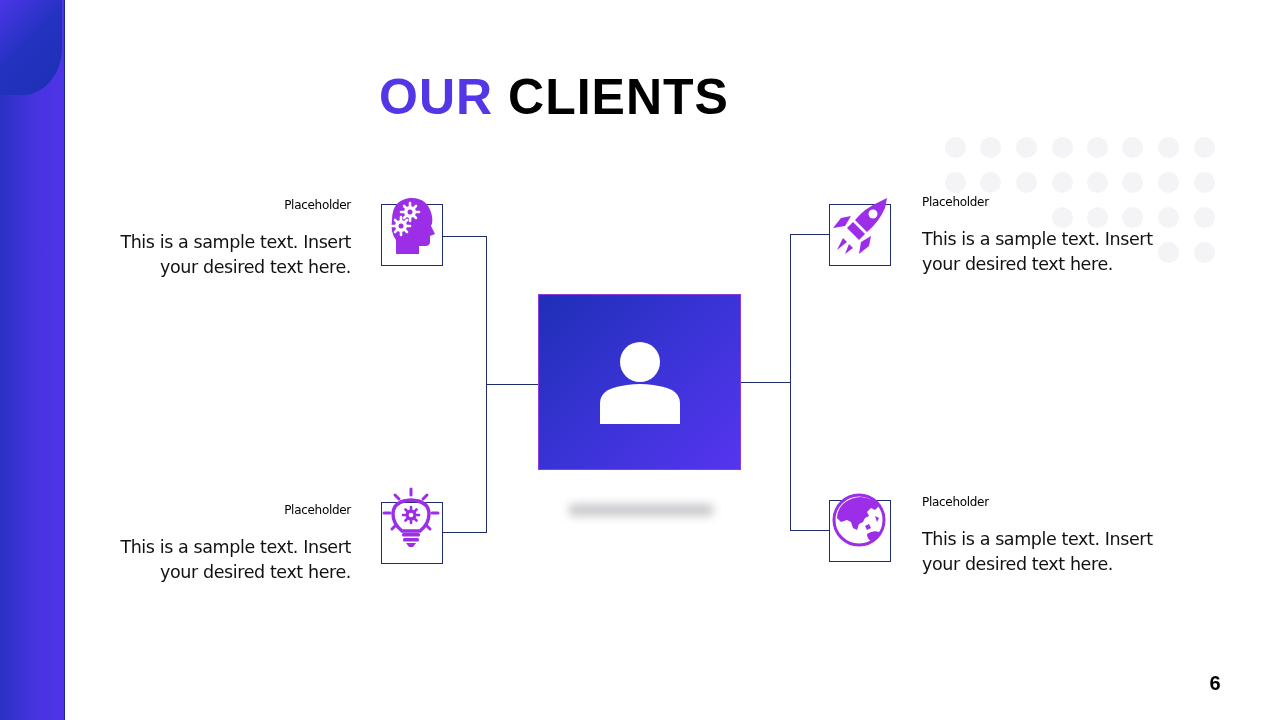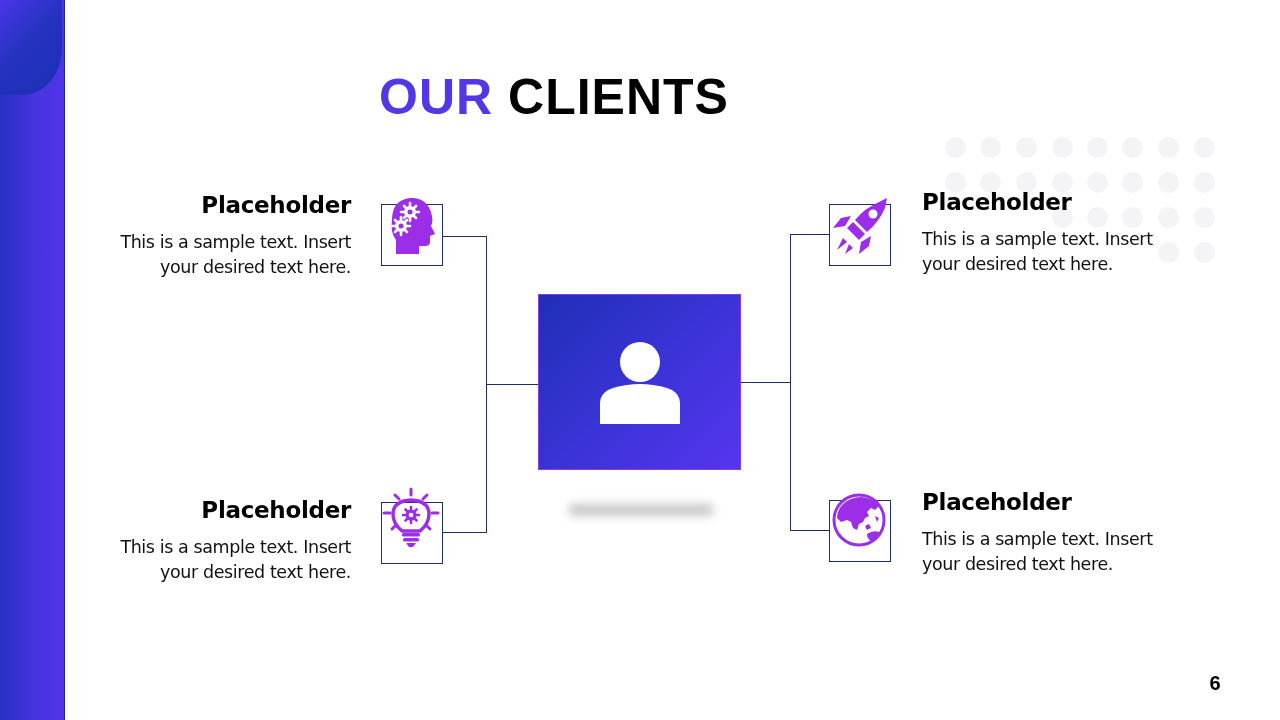--- a/index.html
+++ b/index.html
@@ -20,21 +20,21 @@
   .icon-svg { position:absolute; }
   .line { position:absolute; background:#1f2d6e; }
   .center-box { position:absolute; left:538px; top:294px; width:203px; height:176px;
     background:linear-gradient(135deg,#1e2fb6 0%,#3a33d6 50%,#5535ef 100%);
     border:1px solid #8a3ee0; box-sizing:border-box; }
   .center-shadow { position:absolute; left:568px; top:504px; width:146px; height:12px; border-radius:6px;
     background:#c8c8cc; filter:blur(5px); }
   .text-block { position:absolute; width:300px; }
   .text-block.left { text-align:right; }
   .text-block.right { text-align:left; }
-  .tb-title { font-family:"DejaVu Sans", sans-serif; font-weight:bold; font-size:23px; color:#000; line-height:24px; letter-spacing:-0.3px; }
+  .tb-title { font-family:"DejaVu Sans", sans-serif; font-weight:normal; font-size:12px; color:#000; line-height:24px; letter-spacing:-0.3px; }
   .tb-body { font-family:"DejaVu Sans", sans-serif; font-size:17.5px; color:#111; line-height:25px; margin-top:13px; letter-spacing:-0.4px; }
   .page-num { position:absolute; left:1200px; top:672px; width:30px; text-align:center; font-family:"Liberation Sans", sans-serif; font-weight:bold; font-size:20px; color:#000; }
 </style>
 </head>
 <body>
 
 <div class="sidebar">
   <div class="sidebar-corner"></div>
 </div>
 

